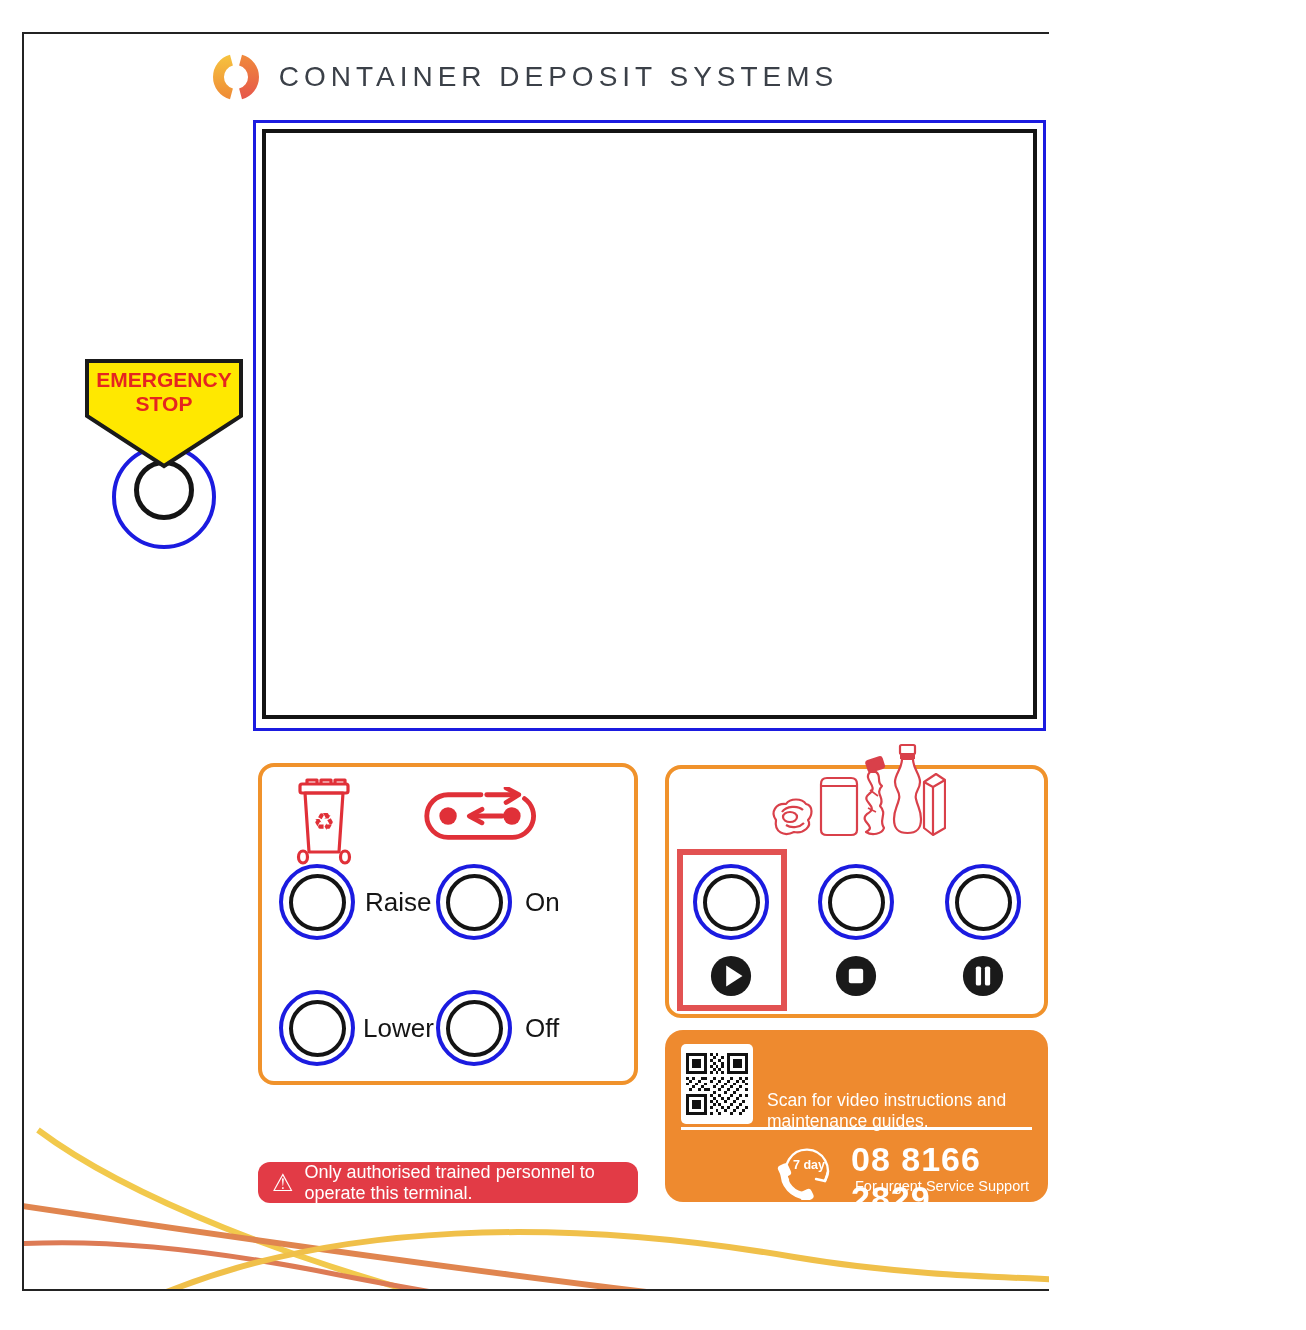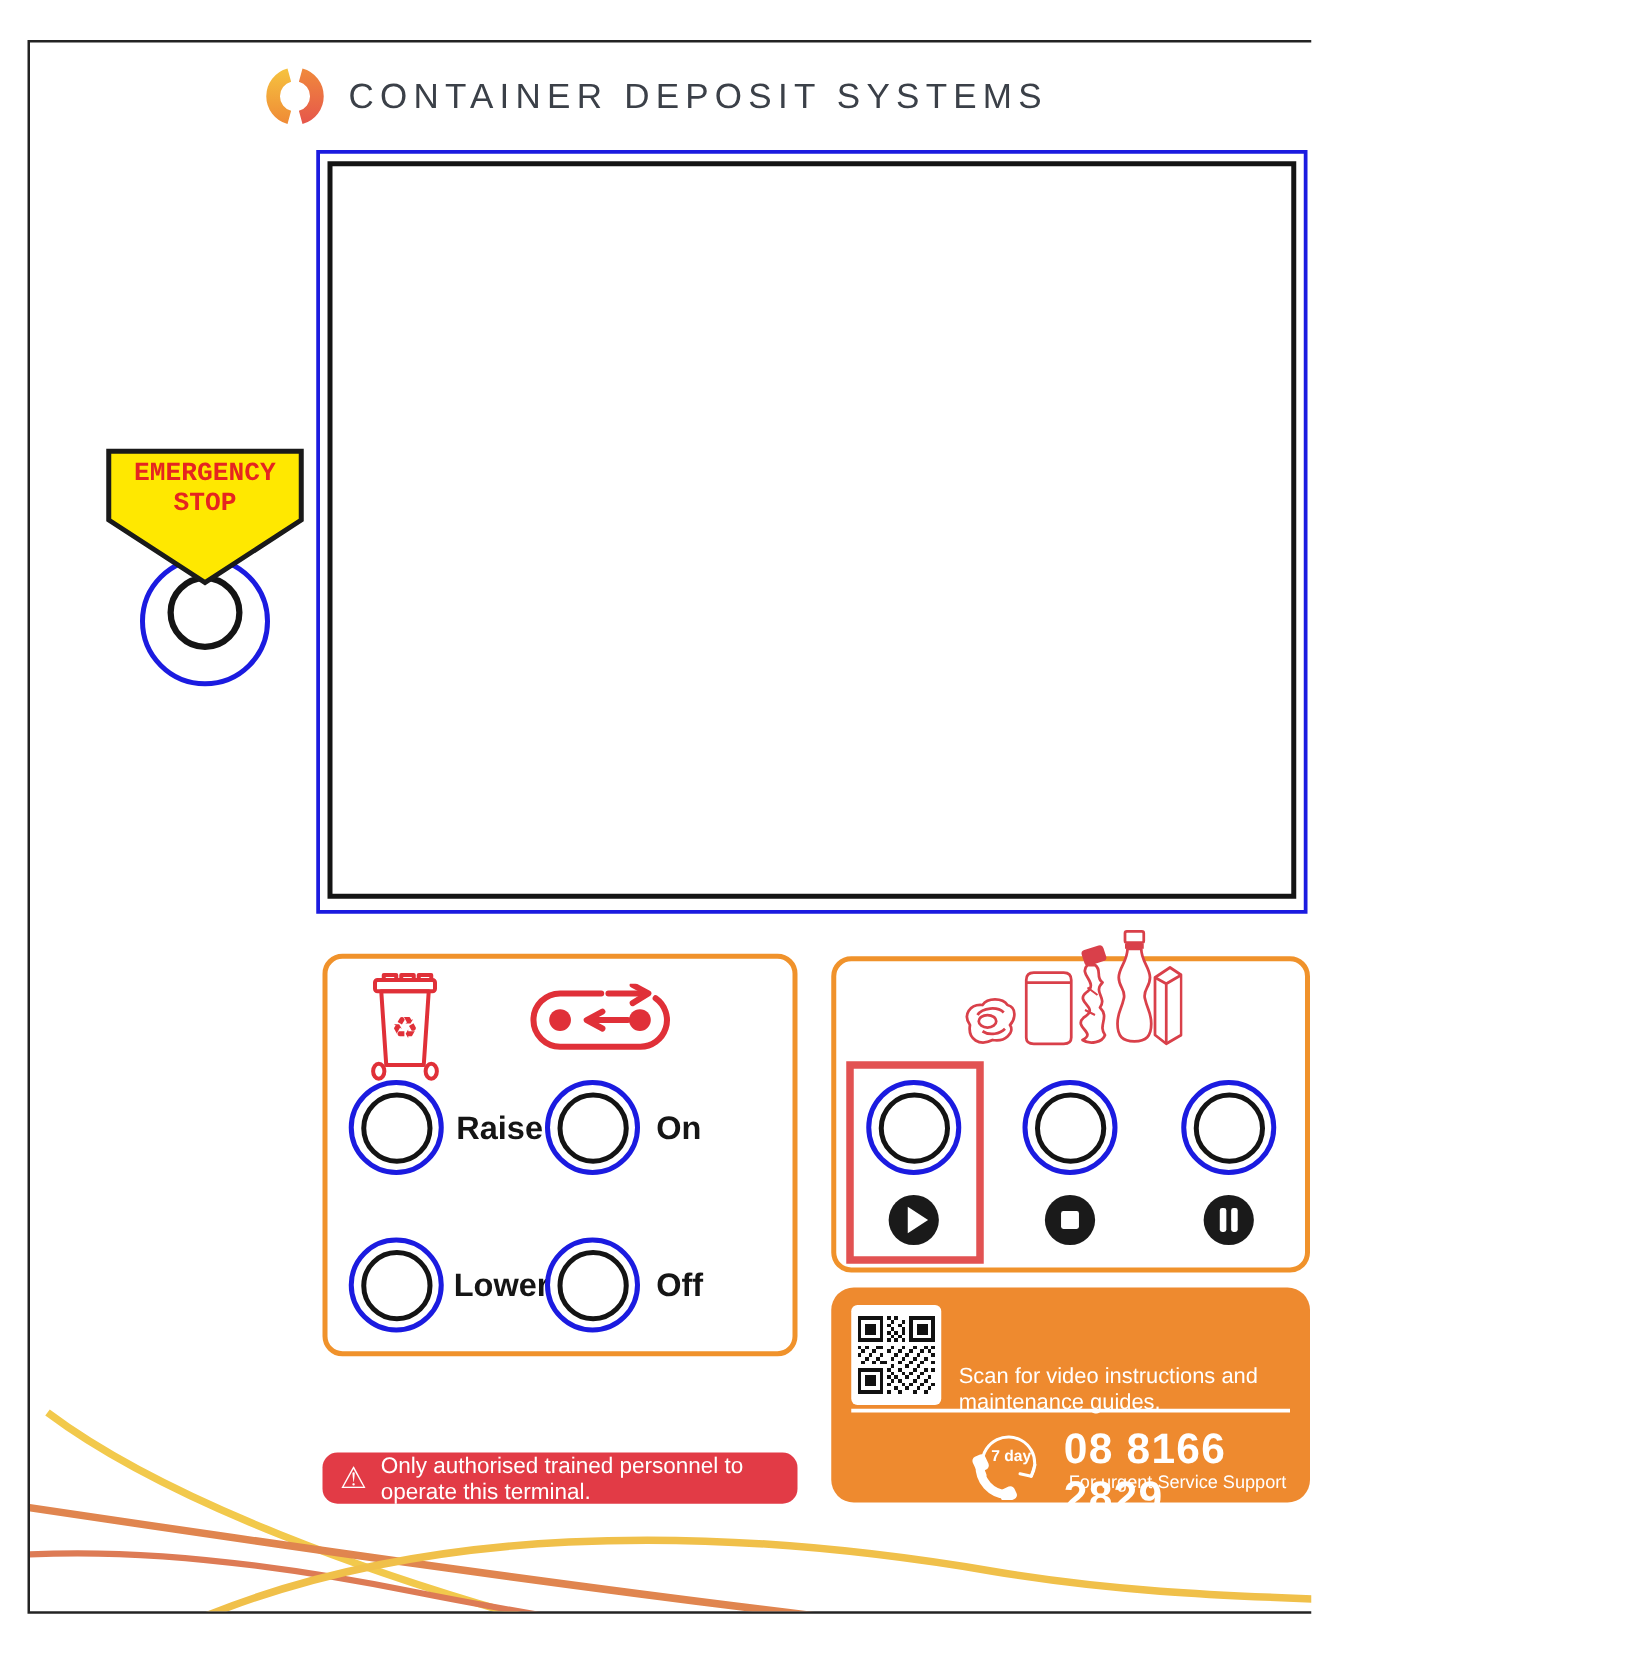--- a/index.html
+++ b/index.html
@@ -46,21 +46,21 @@
     position: absolute; left: 112px; top: 445px; width: 104px; height: 104px;
     border-radius: 50%; border: 4px solid #1b1be0;
   }
   .es-black {
     position: absolute; left: 134px; top: 460px; width: 60px; height: 60px;
     border-radius: 50%; border: 5px solid #141414;
   }
   .es-shape { position: absolute; left: 84px; top: 358px; width: 160px; height: 112px; }
   .es-label {
     position: absolute; left: 84px; top: 368px; width: 160px;
-    text-align: center; color: #e52520; font-weight: bold; font-size: 21px; line-height: 1.15; font-family: Liberation Mono, monospace;
+    text-align: center; color: #e52520; font-weight: bold; font-size: 21px; line-height: 1.15;
   }
 
   
   .rfid-box {
     position: absolute; left: 1072px; top: 348px; width: 178px; height: 288px;
     border: 3px solid #f97316; background: #fff;
   }
   .rfid-dot-sm  { position: absolute; left: 79px;  top: 24px;  width: 20px; height: 20px; border: 3.5px solid #141414; border-radius: 50%; }
   .rfid-dot-lg  { position: absolute; left: 61px;  top: 48px;  width: 55px; height: 55px; border: 4px solid #141414; border-radius: 50%; }
   .rfid-dot-bot { position: absolute; left: 80px;  top: 240px; width: 17px; height: 17px; border: 4.5px solid #141414; border-radius: 50%; }
@@ -80,21 +80,21 @@
   .sorter-panel {
     position: absolute; left: 665px; top: 765px; width: 383px; height: 253px;
     border: 4px solid #f0922b; border-radius: 16px;
   }
   .pushbtn {
     position: absolute; width: 76px; height: 76px; border-radius: 50%;
     border: 4px solid #1b1be0; background: #fff;
     display: flex; align-items: center; justify-content: center; cursor: pointer;
   }
   .pushbtn-inner { width: 57px; height: 57px; border-radius: 50%; border: 4px solid #141414; }
-  .btn-label { position: absolute; font-weight: bold; font-size: 26px; color: #151515; line-height: 26px; }
+  .btn-label { position: absolute; font-weight: normal; font-size: 26px; color: #151515; line-height: 26px; }
 
   .red-highlight {
     position: absolute; left: 8px; top: 80px; width: 110px; height: 162px;
     border: 6px solid #e25252;
   }
 
   
   .support-box {
     position: absolute; left: 665px; top: 1030px; width: 383px; height: 172px;
     background: #ee8a2f; border-radius: 18px; color: #fff;

